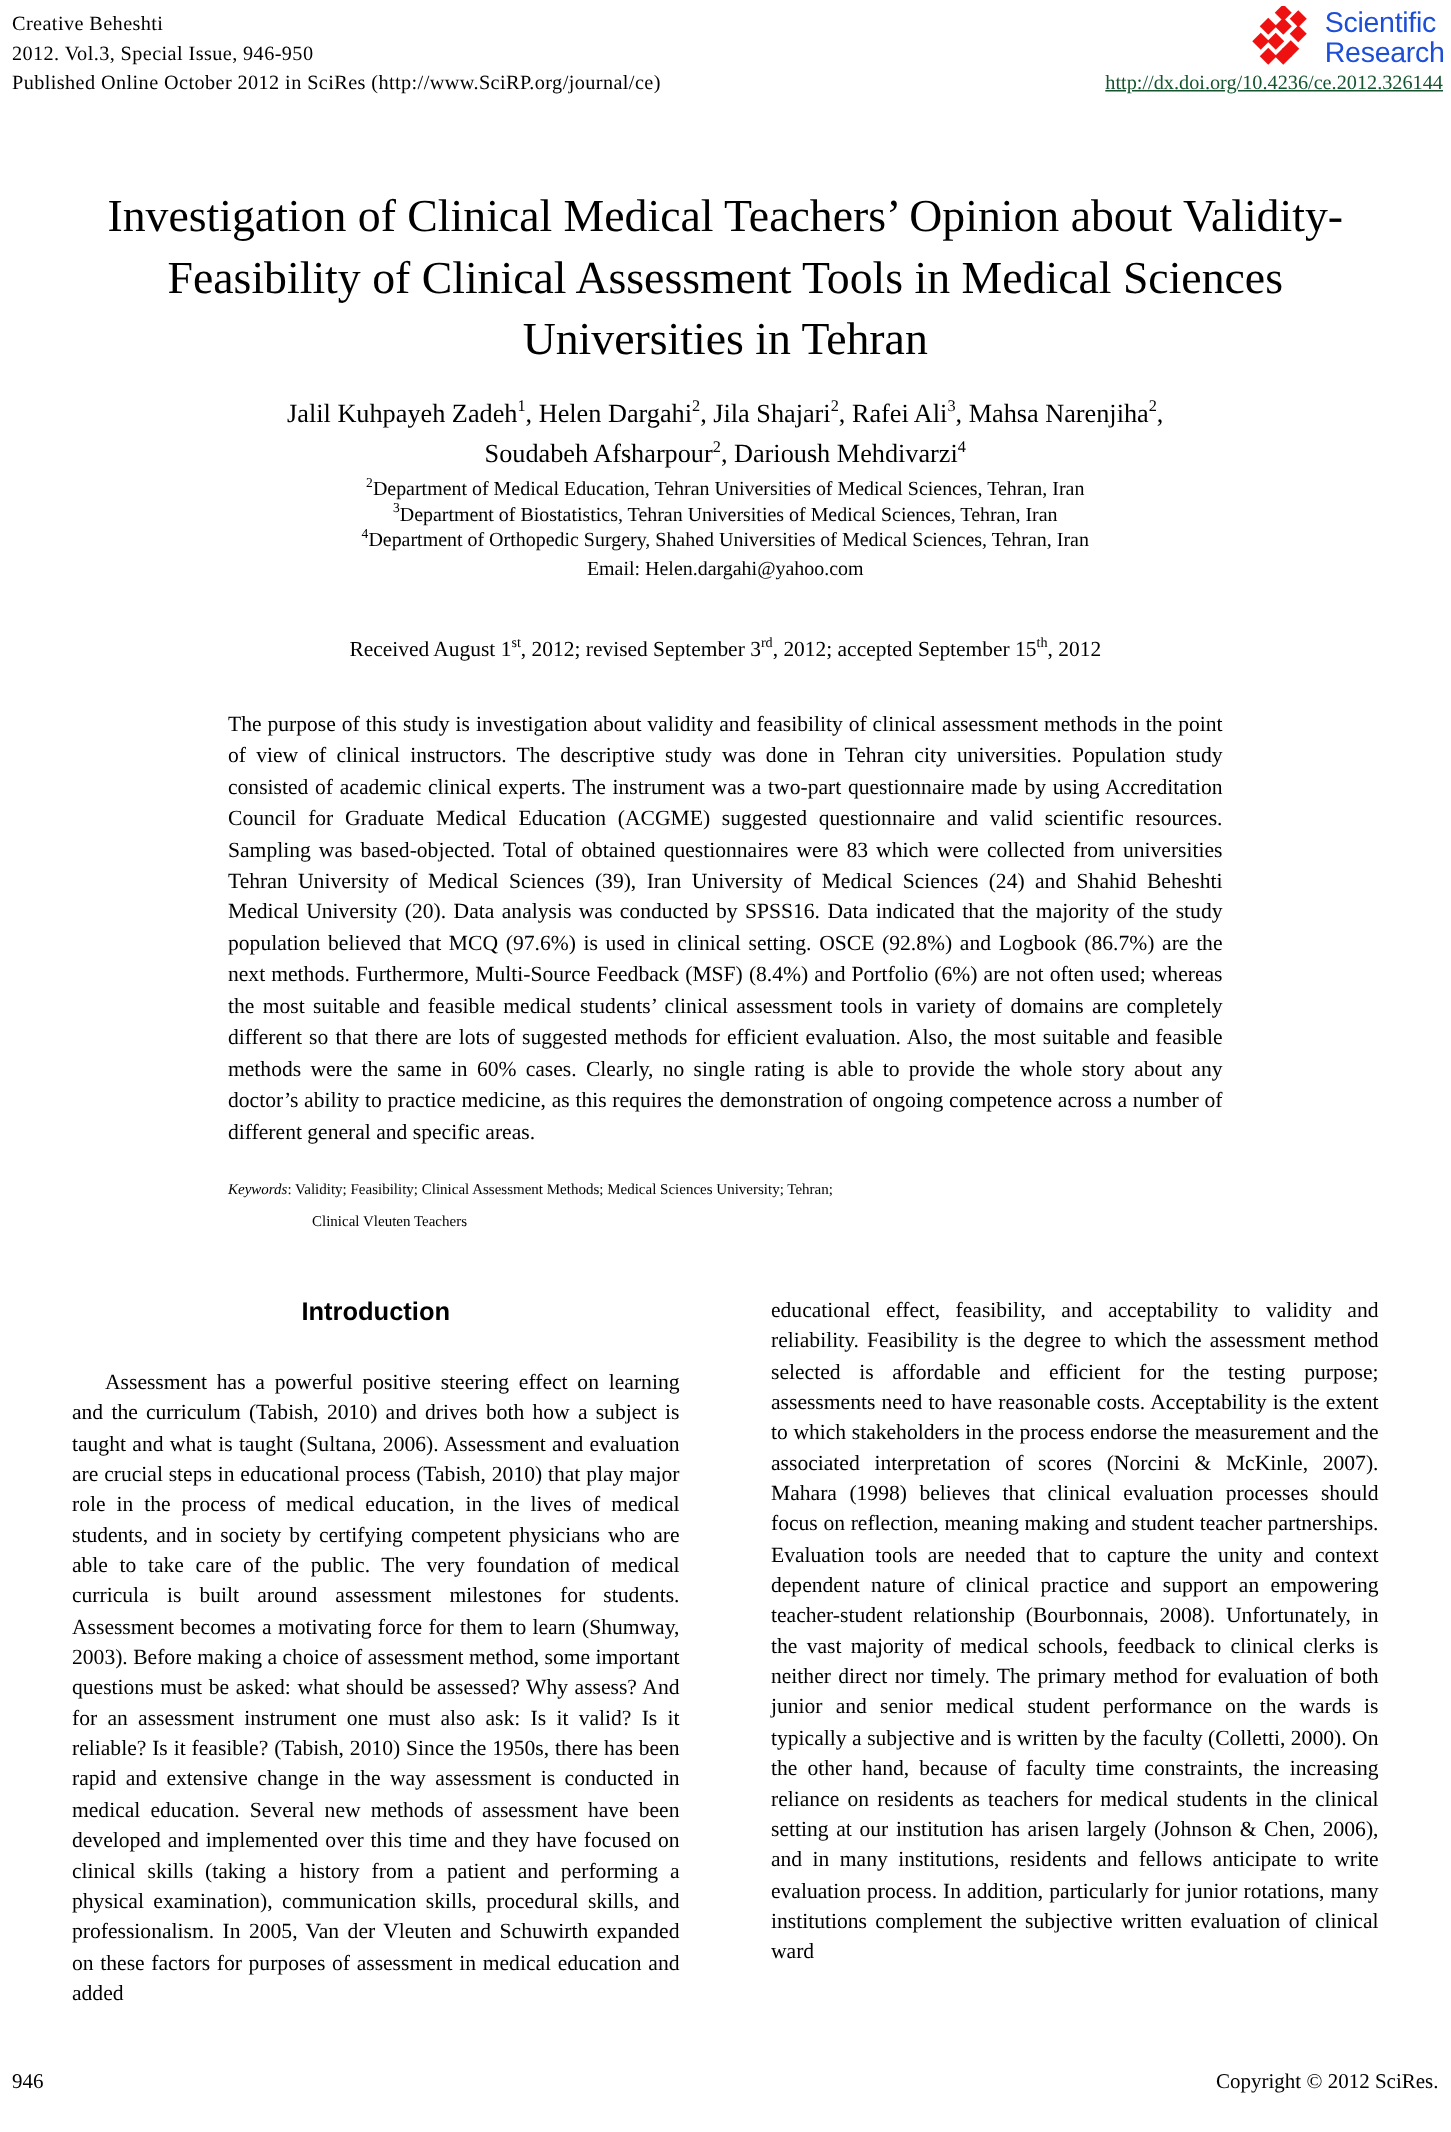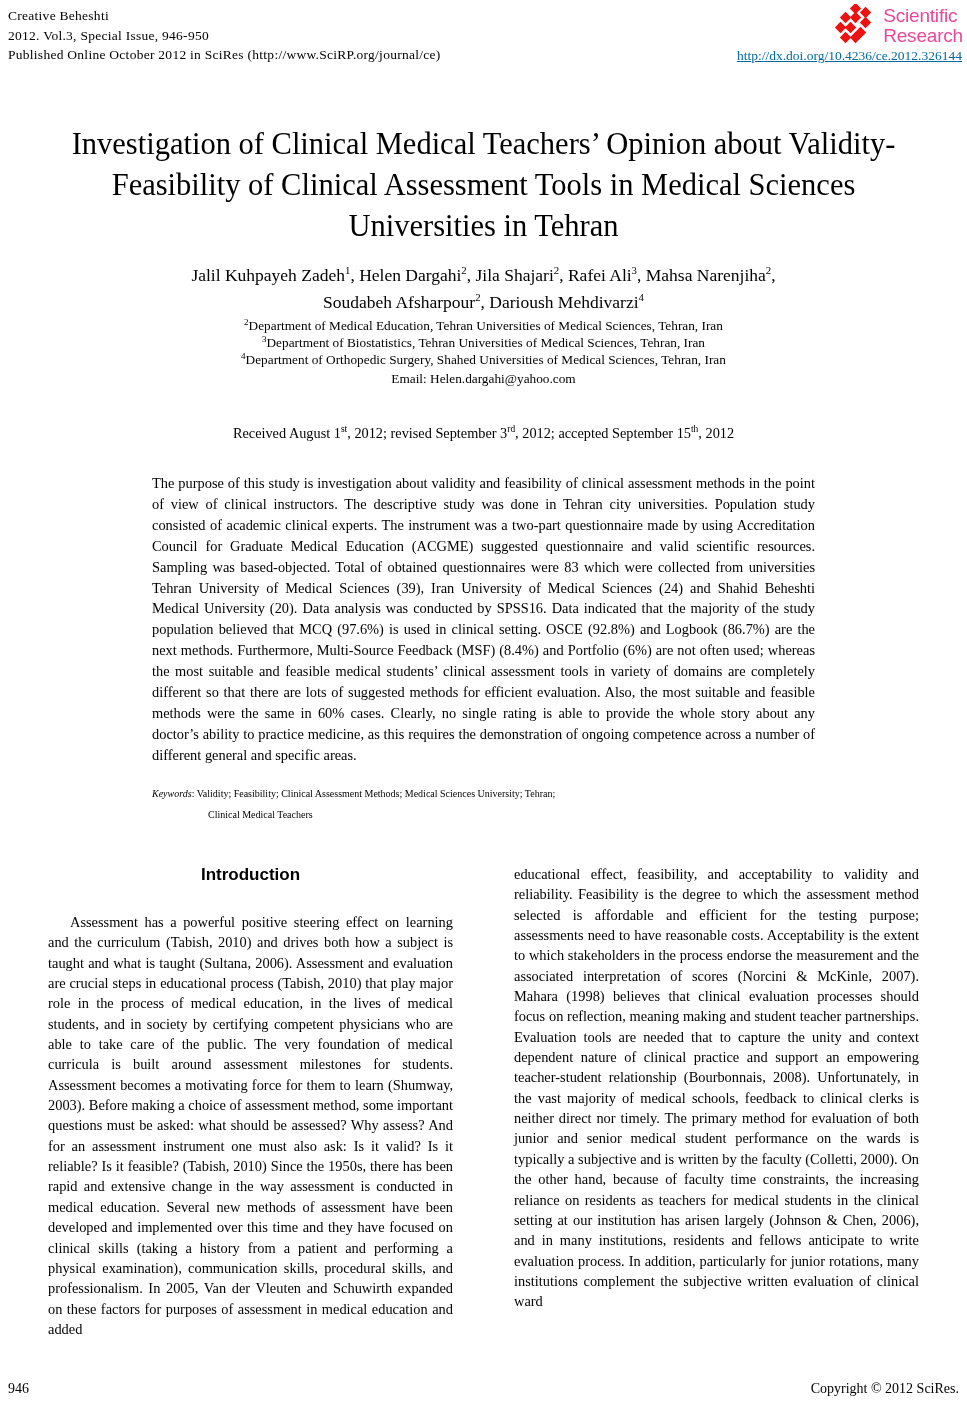--- a/index.html
+++ b/index.html
@@ -42,21 +42,21 @@
 
   .doi-wrap {
     position: absolute;
     left: 596px;
     top: 46px;
     width: 366px;
     text-align: right;
   }
   .doi-link {
     font-size: 13.5px;
-    color: #0369a1;
+    color: #14532d;
     text-decoration: underline;
     white-space: nowrap;
   }
 
   
   .logo {
     position: absolute;
     right: 4px;
     top: 2px;
     height: 46px;
@@ -72,21 +72,21 @@
   .logo-text {
     line-height: 1.0;
   }
   .logo-text .l1,
   .logo-text .l2 {
     display: block;
     font-family: "Liberation Sans", "DejaVu Sans", sans-serif;
     font-size: 19px;
     font-weight: 400;
     letter-spacing: -0.01em;
-    color: #ec4899;
+    color: #1d4ed8;
   }
   .logo-text .l2 { margin-top: 1px; text-align: center; }
 
   
   .title {
     position: absolute;
     left: 48px;
     top: 104px;
     width: 871px;
     text-align: center;
@@ -254,21 +254,21 @@
     <div><sup>4</sup>Department of Orthopedic Surgery, Shahed Universities of Medical Sciences, Tehran, Iran</div>
     <div class="affil-email">Email: Helen.dargahi@yahoo.com</div>
   </div>
 
   <div class="dates">Received August 1<sup>st</sup>, 2012; revised September 3<sup>rd</sup>, 2012; accepted September 15<sup>th</sup>, 2012</div>
 
   <div class="abstract">The purpose of this study is investigation about validity and feasibility of clinical assessment methods in the point of view of clinical instructors. The descriptive study was done in Tehran city universities. Population study consisted of academic clinical experts. The instrument was a two-part questionnaire made by using Accreditation Council for Graduate Medical Education (ACGME) suggested questionnaire and valid scientific resources. Sampling was based-objected. Total of obtained questionnaires were 83 which were collected from universities Tehran University of Medical Sciences (39), Iran University of Medical Sciences (24) and Shahid Beheshti Medical University (20). Data analysis was conducted by SPSS16. Data indicated that the majority of the study population believed that MCQ (97.6%) is used in clinical setting. OSCE (92.8%) and Logbook (86.7%) are the next methods. Furthermore, Multi-Source Feedback (MSF) (8.4%) and Portfolio (6%) are not often used; whereas the most suitable and feasible medical students’ clinical assessment tools in variety of domains are completely different so that there are lots of suggested methods for efficient evaluation. Also, the most suitable and feasible methods were the same in 60% cases. Clearly, no single rating is able to provide the whole story about any doctor’s ability to practice medicine, as this requires the demonstration of ongoing competence across a number of different general and specific areas.</div>
 
   <div class="keywords">
     <span class="kw-label">Keywords</span><span>: Validity; Feasibility; Clinical Assessment Methods; Medical Sciences University; Tehran;</span>
-    <span class="kw-second">Clinical Medical Teachers</span>
+    <span class="kw-second">Clinical Vleuten Teachers</span>
   </div>
 
   <div class="columns">
     <div class="col col-left">
       <h2 class="section-head">Introduction</h2>
       <p class="para indent">Assessment has a powerful positive steering effect on learning and the curriculum (Tabish, 2010) and drives both how a subject is taught and what is taught (Sultana, 2006). Assessment and evaluation are crucial steps in educational process (Tabish, 2010) that play major role in the process of medical education, in the lives of medical students, and in society by certifying competent physicians who are able to take care of the public. The very foundation of medical curricula is built around assessment milestones for students. Assessment becomes a motivating force for them to learn (Shumway, 2003). Before making a choice of assessment method, some important questions must be asked: what should be assessed? Why assess? And for an assessment instrument one must also ask: Is it valid? Is it reliable? Is it feasible? (Tabish, 2010) Since the 1950s, there has been rapid and extensive change in the way assessment is conducted in medical education. Several new methods of assessment have been developed and implemented over this time and they have focused on clinical skills (taking a history from a patient and performing a physical examination), communication skills, procedural skills, and professionalism. In 2005, Van der Vleuten and Schuwirth expanded on these factors for purposes of assessment in medical education and added</p>
     </div>
     <div class="col col-right">
       <p class="para">educational effect, feasibility, and acceptability to validity and reliability. Feasibility is the degree to which the assessment method selected is affordable and efficient for the testing purpose; assessments need to have reasonable costs. Acceptability is the extent to which stakeholders in the process endorse the measurement and the associated interpretation of scores (Norcini &amp; McKinle, 2007). Mahara (1998) believes that clinical evaluation processes should focus on reflection, meaning making and student teacher partnerships. Evaluation tools are needed that to capture the unity and context dependent nature of clinical practice and support an empowering teacher-student relationship (Bourbonnais, 2008). Unfortunately, in the vast majority of medical schools, feedback to clinical clerks is neither direct nor timely. The primary method for evaluation of both junior and senior medical student performance on the wards is typically a subjective and is written by the faculty (Colletti, 2000). On the other hand, because of faculty time constraints, the increasing reliance on residents as teachers for medical students in the clinical setting at our institution has arisen largely (Johnson &amp; Chen, 2006), and in many institutions, residents and fellows anticipate to write evaluation process. In addition, particularly for junior rotations, many institutions complement the subjective written evaluation of clinical ward</p>
     </div>

